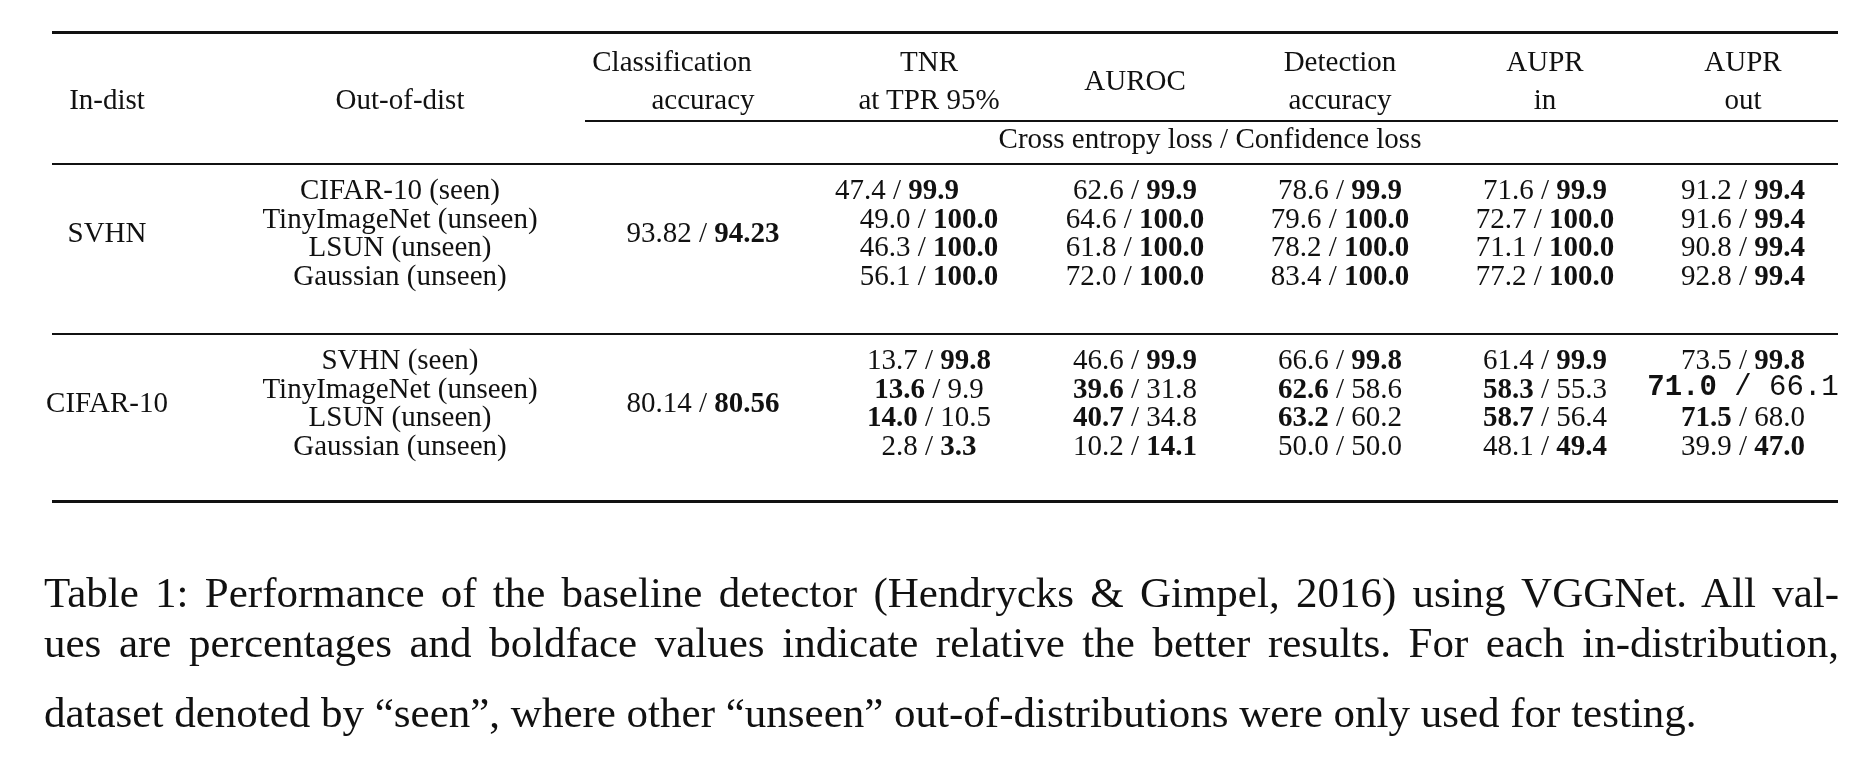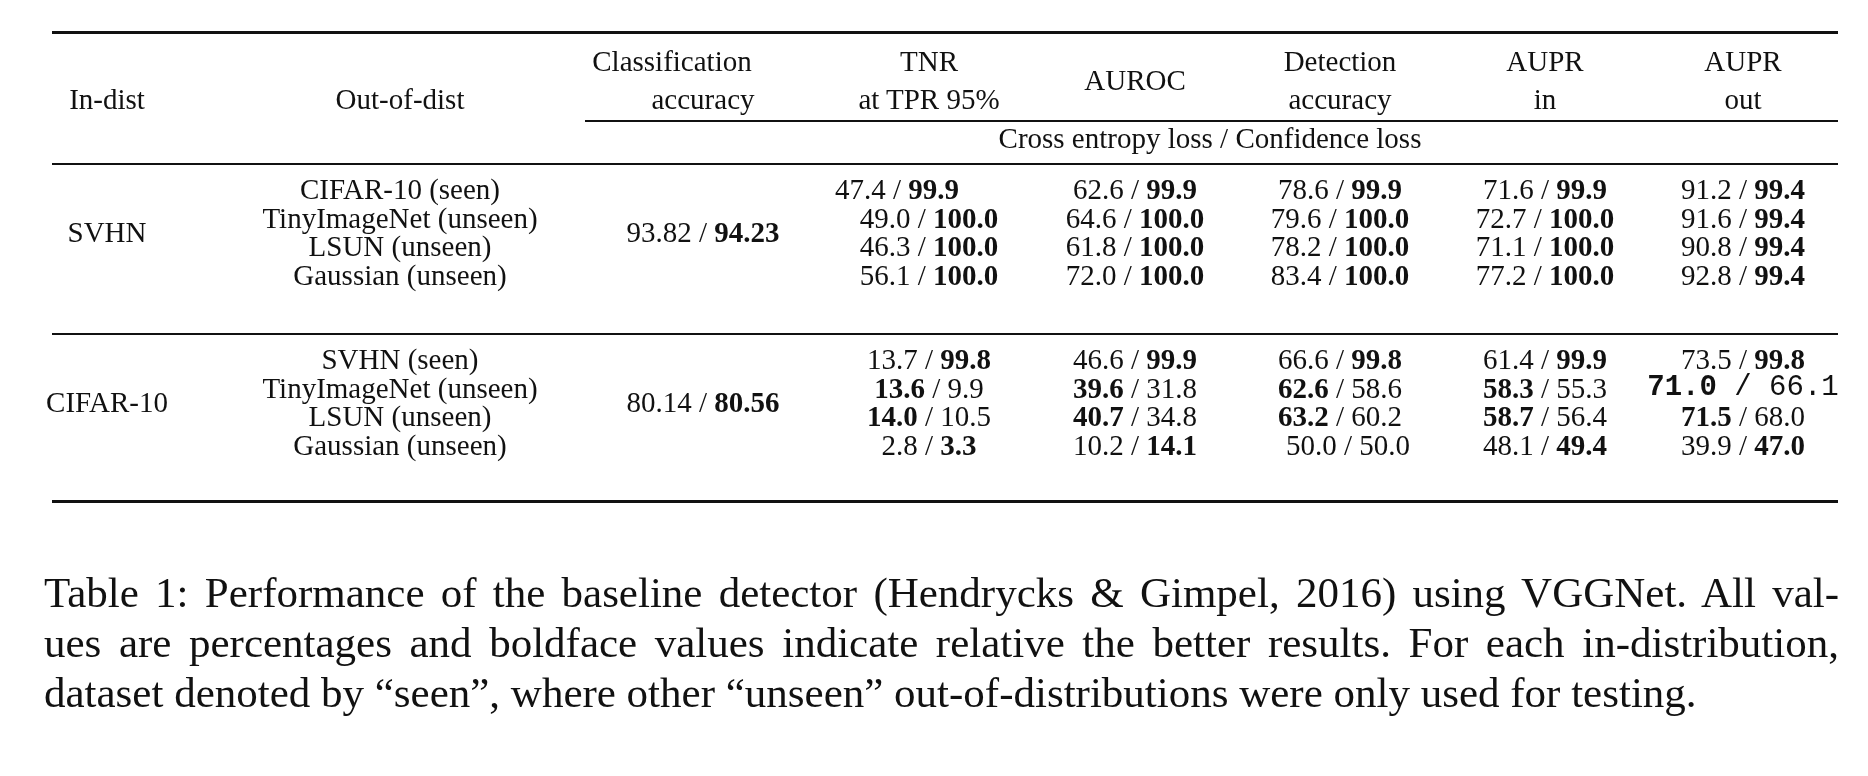--- a/index.html
+++ b/index.html
@@ -4,21 +4,21 @@
 <style>
   html, body { margin:0; padding:0; background:#ffffff; }
   body { width:1868px; height:776px; position:relative; overflow:hidden;
          font-family:"Liberation Serif", "DejaVu Serif", serif; color:#111; }
   .rule { position:absolute; background:#111; }
   .cell { position:absolute; white-space:nowrap; font-size:29px; line-height:34px; transform:translateX(-50%); text-align:center; }
   .hdr { position:absolute; white-space:nowrap; font-size:29px; line-height:38px; transform:translateX(-50%); text-align:center; }
   b { font-weight:bold; }
   .caption { position:absolute; left:44px; top:568px; width:1795px; font-size:43px; line-height:50px; text-align:justify; text-align-last:left; }
   .caption-line { display:block; text-align:justify; text-align-last:justify; white-space:nowrap; }
-  .caption-line.last { text-align-last:left; }
+  .caption-line.last { text-align-last:left;margin-top:20px; }
 </style>
 </head>
 <body>
 
 <div id="paper">
 
   <div class="rule" style="left:52px; top:31px; width:1786px; height:3px;"></div>
   <div class="rule" style="left:585px; top:120px; width:1253px; height:1.5px;"></div>
   <div class="rule" style="left:52px; top:163px; width:1786px; height:2px;"></div>
   <div class="rule" style="left:52px; top:333px; width:1786px; height:2px;"></div>
@@ -89,21 +89,21 @@
       <div class="cell" style="left: 1743px; top: 370.5px; font-family: Liberation Mono, monospace;"><b>71.0</b><span> / </span><span>66.1</span></div>
       <div class="cell" style="left: 400px; top: 399px;">LSUN (unseen)</div>
       <div class="cell" style="left: 929px; top: 399px;"><b>14.0</b><span> / </span><span>10.5</span></div>
       <div class="cell" style="left: 1135px; top: 399px;"><b>40.7</b><span> / </span><span>34.8</span></div>
       <div class="cell" style="left: 1340px; top: 399px;"><b>63.2</b><span> / </span><span>60.2</span></div>
       <div class="cell" style="left: 1545px; top: 399px;"><b>58.7</b><span> / </span><span>56.4</span></div>
       <div class="cell" style="left: 1743px; top: 399px;"><b>71.5</b><span> / </span><span>68.0</span></div>
       <div class="cell" style="left: 400px; top: 427.5px;">Gaussian (unseen)</div>
       <div class="cell" style="left: 929px; top: 427.5px;"><span>2.8</span><span> / </span><b>3.3</b></div>
       <div class="cell" style="left: 1135px; top: 427.5px;"><span>10.2</span><span> / </span><b>14.1</b></div>
-      <div class="cell" style="left: 1340px; top: 427.5px; margin-left: 8px;"><span>50.0</span><span> / </span><span>50.0</span></div>
+      <div class="cell" style="left: 1340px; top: 427.5px;"><span>50.0</span><span> / </span><span>50.0</span></div>
       <div class="cell" style="left: 1545px; top: 427.5px;"><span>48.1</span><span> / </span><b>49.4</b></div>
       <div class="cell" style="left: 1743px; top: 427.5px;"><span>39.9</span><span> / </span><b>47.0</b></div>
     </div>
 
   <div class="caption">
     <span class="caption-line">Table 1: Performance of the baseline detector (Hendrycks &amp; Gimpel, 2016) using VGGNet. All val-</span>
     <span class="caption-line">ues are percentages and boldface values indicate relative the better results. For each in-distribution,</span>
     <span class="caption-line last">dataset denoted by “seen”, where other “unseen” out-of-distributions were only used for testing.</span>
   </div>
 </div>

